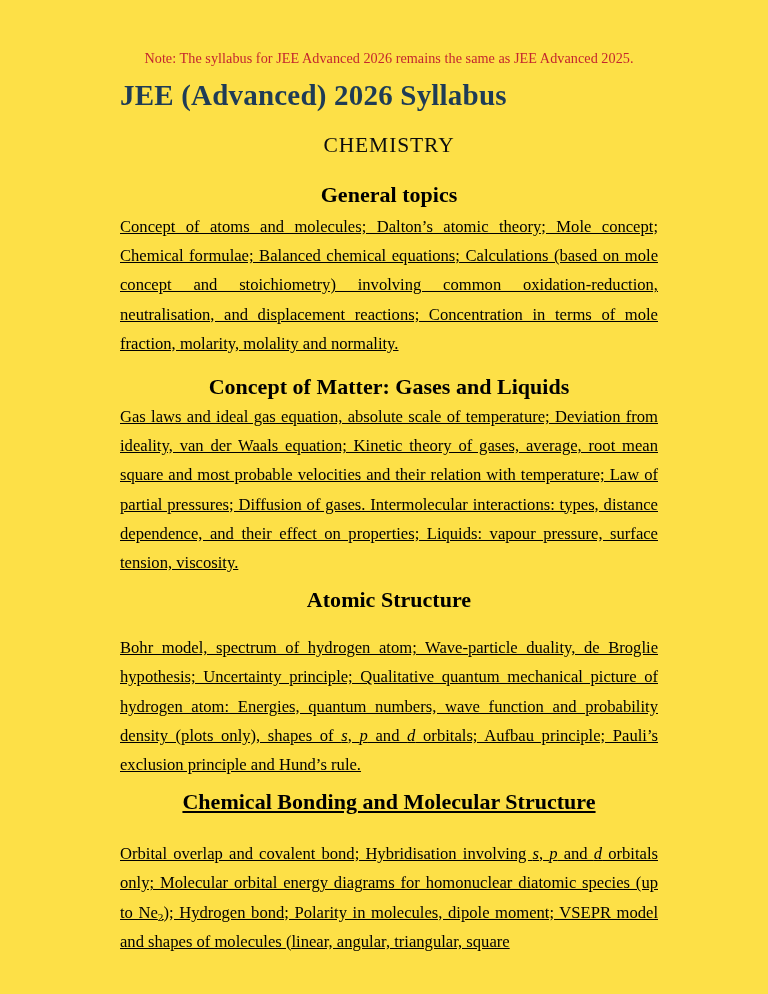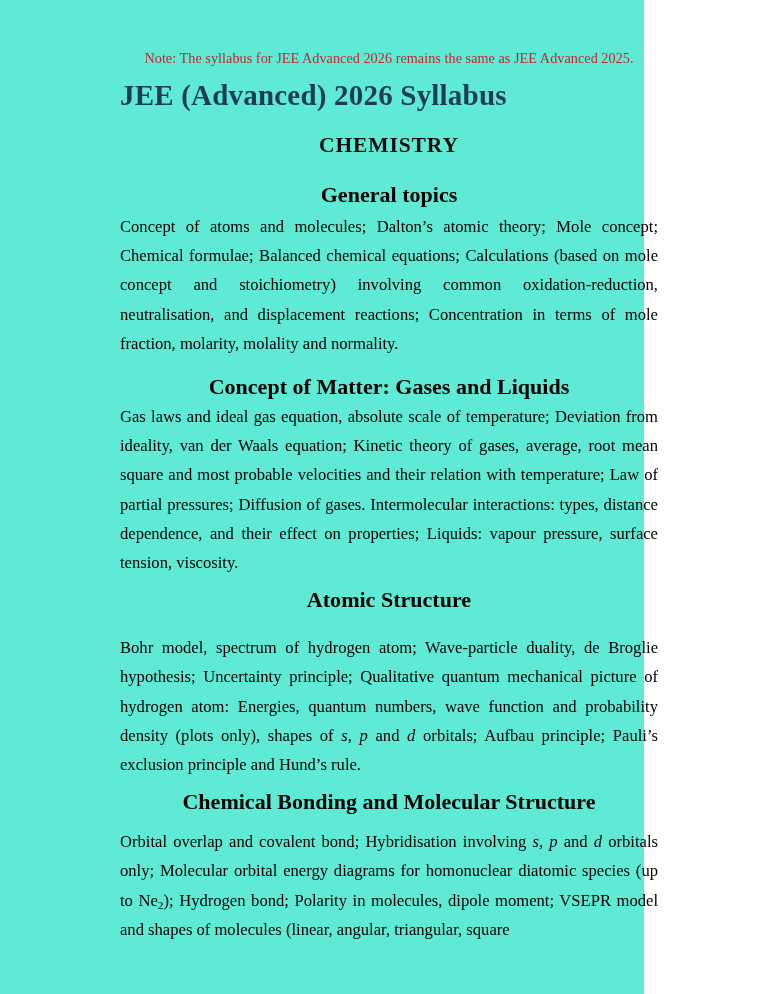--- a/index.html
+++ b/index.html
@@ -12,25 +12,25 @@
     width: 768px;
     height: 994px;
     overflow: hidden;
     font-family: "Liberation Serif", "DejaVu Serif", serif;
     color: #000000;
     -webkit-font-smoothing: antialiased;
   }
 
   .page {
     position: relative;
-    width: 644px;
+    width: 768px;
     height: 994px;
     box-sizing: border-box;
     padding: 11px;
-    background: #5eead4;
+    background: #fde047;
   }
 
   .content {
     position: absolute;
     left: 120px;
     top: 0;
     width: 538px;
   }
 
   
@@ -53,21 +53,21 @@
     line-height: 34px;
     margin: 0;
     padding-top: 11px;
     letter-spacing: 0.2px;
   }
 
   
   .subject-title {
     color: #0d0d0d;
     font-size: 21.5px;
-    font-weight: bold;
+    font-weight: normal;
     text-align: center;
     line-height: 26px;
     margin: 0;
     padding-top: 20px;
     letter-spacing: 0.9px;
   }
 
   
   .section {
     margin: 0;
@@ -80,37 +80,38 @@
     text-align: center;
     letter-spacing: 0.02px;
   }
   .section-body {
     font-size: 16.6px;
     line-height: 29.2px;
     margin: 0;
     text-align: justify;
     text-justify: inter-word;
     hyphens: none;
+    text-decoration: underline;
   }
   .section-body.last-line-left {
     text-align-last: left;
   }
 
   
   .sec-general          { padding-top: 25px; }
   .sec-general .section-heading { margin-bottom: 5px; }
 
   .sec-states           { padding-top: 17px; }
   .sec-states .section-heading  { margin-bottom: 3px; }
 
   .sec-atomic           { padding-top: 11px; }
   .sec-atomic .section-heading  { margin-bottom: 21px; }
 
   .sec-bonding          { padding-top: 11px; }
-  .sec-bonding .section-heading { margin-bottom: 13px; }
+  .sec-bonding .section-heading { margin-bottom: 25px; text-decoration: underline; }
 
   
   i.orb {
     font-style: italic;
   }
   sub {
     font-size: 0.68em;
     line-height: 0;
     vertical-align: -0.28em;
   }

